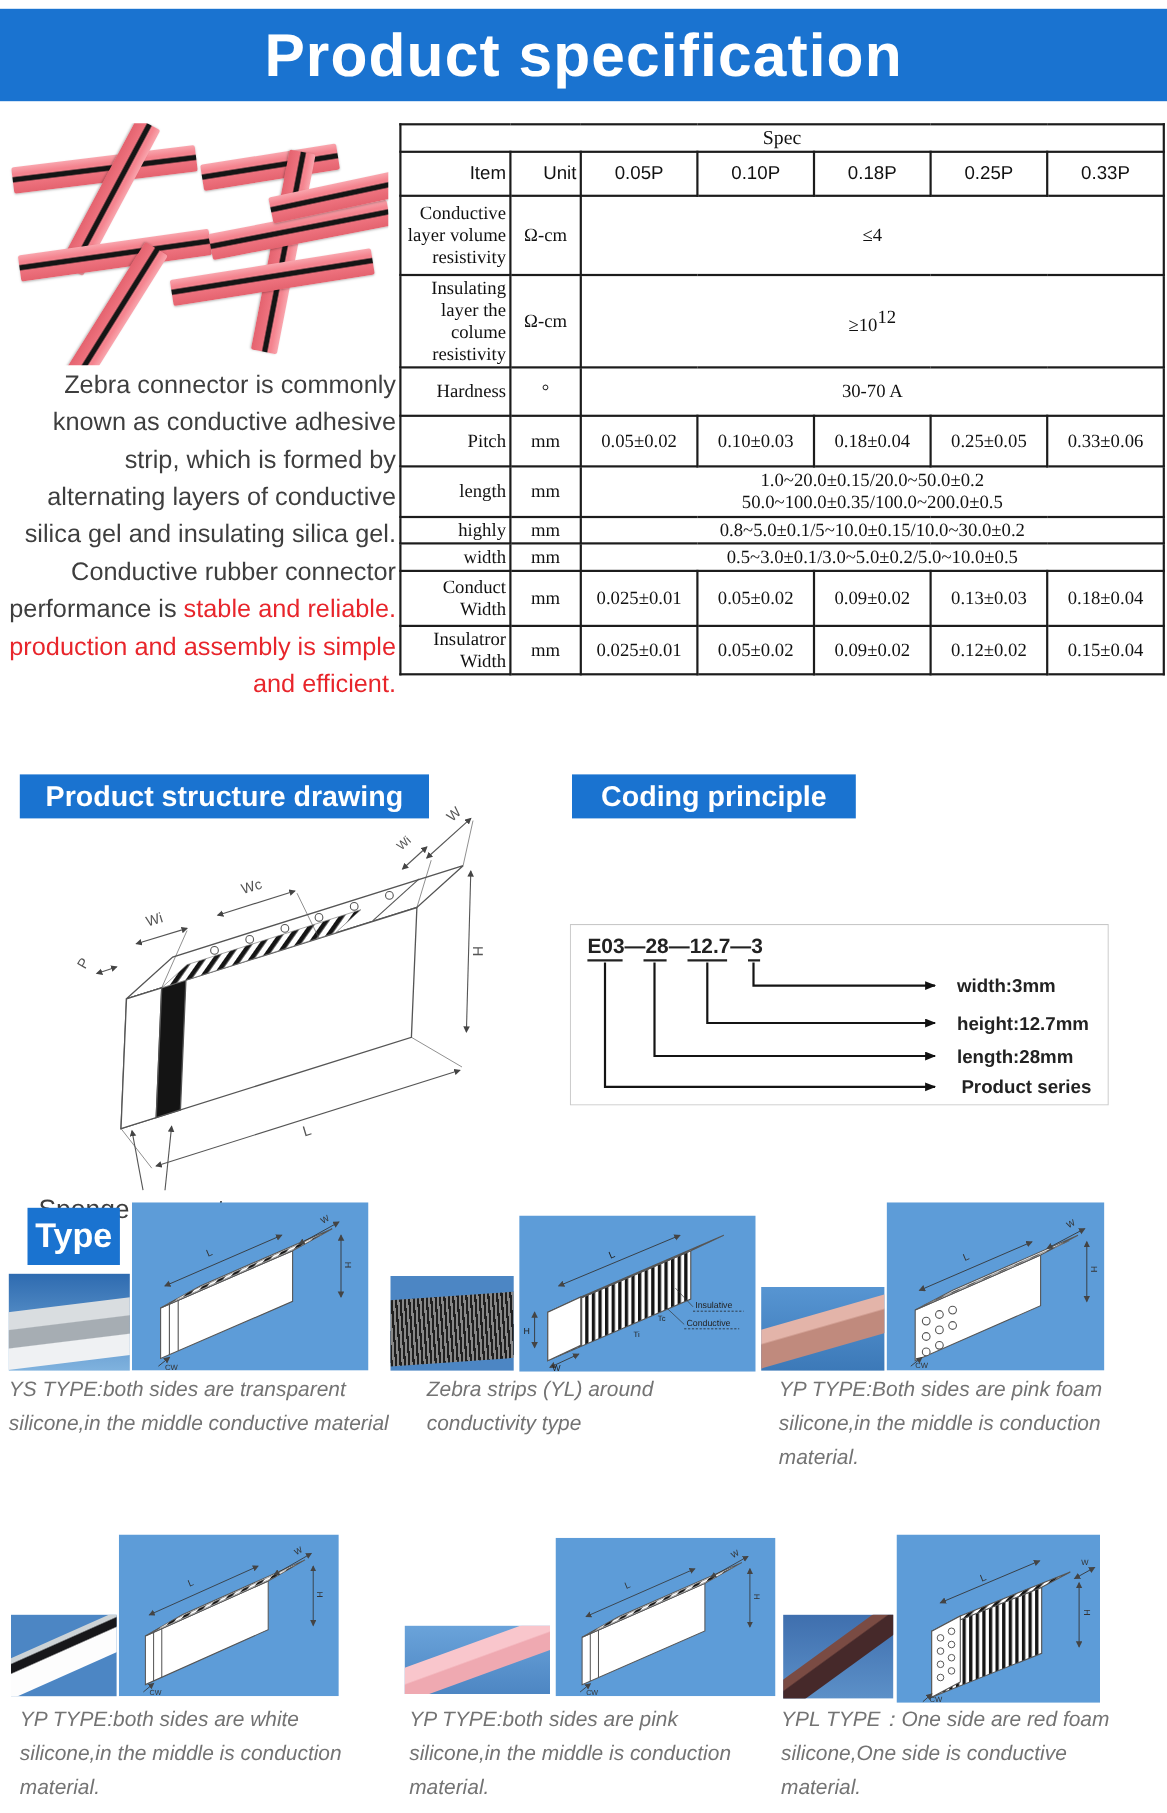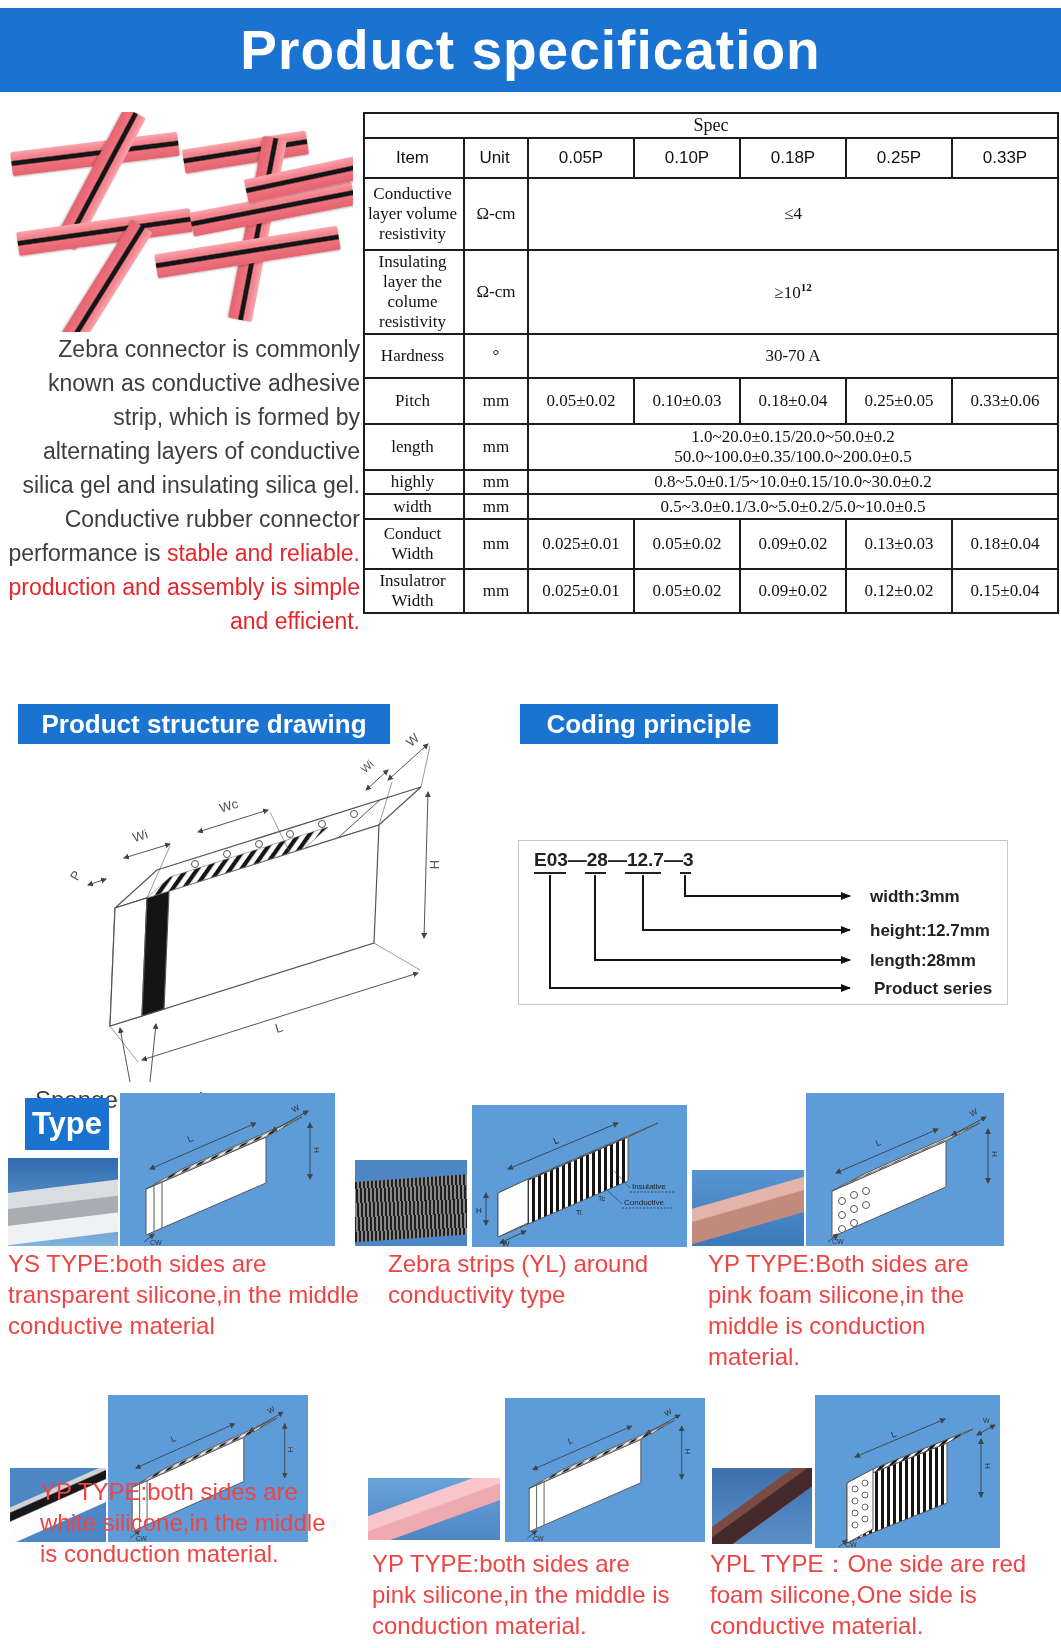--- a/index.html
+++ b/index.html
@@ -28,23 +28,23 @@
 
   
   .intro{position:absolute;left:8px;top:332px;width:352px;font-size:23px;line-height:34px;color:#3e3e3e;text-align:right;}
   .intro .red{color:#e8252b;}
 
   
   table.spec{position:absolute;left:363px;top:112px;width:694px;border-collapse:collapse;
              table-layout:fixed;background:#fff;font-family:"Liberation Serif",serif;
              font-size:17px;color:#111;}
   table.spec td{border:2px solid #1c1c1c;text-align:center;vertical-align:middle;padding:1px 3px;overflow:hidden;}
-  table.spec td.item{text-align:center;padding-left:0;}
+  table.spec td.item{text-align:right;padding-left:0;}
   table.spec .sans{font-family:"Liberation Sans",sans-serif;}
-  table.spec sup{font-size:11px;font-weight:bold;}
+  table.spec sup{font-size:17px;}
 
   
   .badge{position:absolute;background:#1a73d0;color:#fff;font-weight:bold;
          display:flex;align-items:center;justify-content:center;}
   #b-structure{left:18px;top:704px;width:372px;height:40px;font-size:26px;}
   #b-coding{left:520px;top:704px;width:258px;height:40px;font-size:26px;}
   #b-type{left:25px;top:1098px;width:84px;height:52px;font-size:31px;}
 
   .svgabs{position:absolute;}
   .sponge-cap{position:absolute;left:35px;top:1086px;font-size:24px;color:#3e3e3e;}
@@ -65,25 +65,25 @@
   .p4 .strip{left:-18px;top:18px;width:140px;height:34px;transform:rotate(-24deg);
      background:linear-gradient(180deg,#cdd3d6 0 12%,#17171a 16% 36%,#fdfdfd 40% 100%);}
   .p5{left:368px;top:1478px;width:132px;height:62px;background:linear-gradient(180deg,#6aa3da,#4d86c3);}
   .p5 .strip{left:-16px;top:14px;width:170px;height:30px;transform:rotate(-20deg);
      background:linear-gradient(180deg,#f9c6cc 0 45%,#efa9b1 50% 100%);}
   .p6{left:712px;top:1468px;width:100px;height:76px;background:linear-gradient(180deg,#3f6fae,#5c90c8);}
   .p6 .strip{left:-20px;top:22px;width:150px;height:26px;transform:rotate(-36deg);
      background:linear-gradient(180deg,#7a4b43 0 30%,#46292a 35% 100%);}
 
   
-  .cap{position:absolute;font-size:24px;line-height:31px;color:#ef4444;}
+  .cap{position:absolute;font-size:19px;line-height:31px;color:#737373;font-style:italic;}
   .capA{left:8px;top:1248px;width:352px;}
   .capB{left:388px;top:1248px;width:280px;}
   .capC{left:708px;top:1248px;width:310px;}
-  .capD{left:18px;top:1476px;width:300px;margin-left:22px;}
+  .capD{left:18px;top:1548px;width:300px;}
   .capE{left:372px;top:1548px;width:300px;}
   .capF{left:710px;top:1548px;width:322px;}
 
   svg text{font-family:"Liberation Sans",sans-serif;}
 </style>
 </head>
 <body>
 
 <svg width="0" height="0" style="position:absolute" aria-hidden="true">
   <defs>

